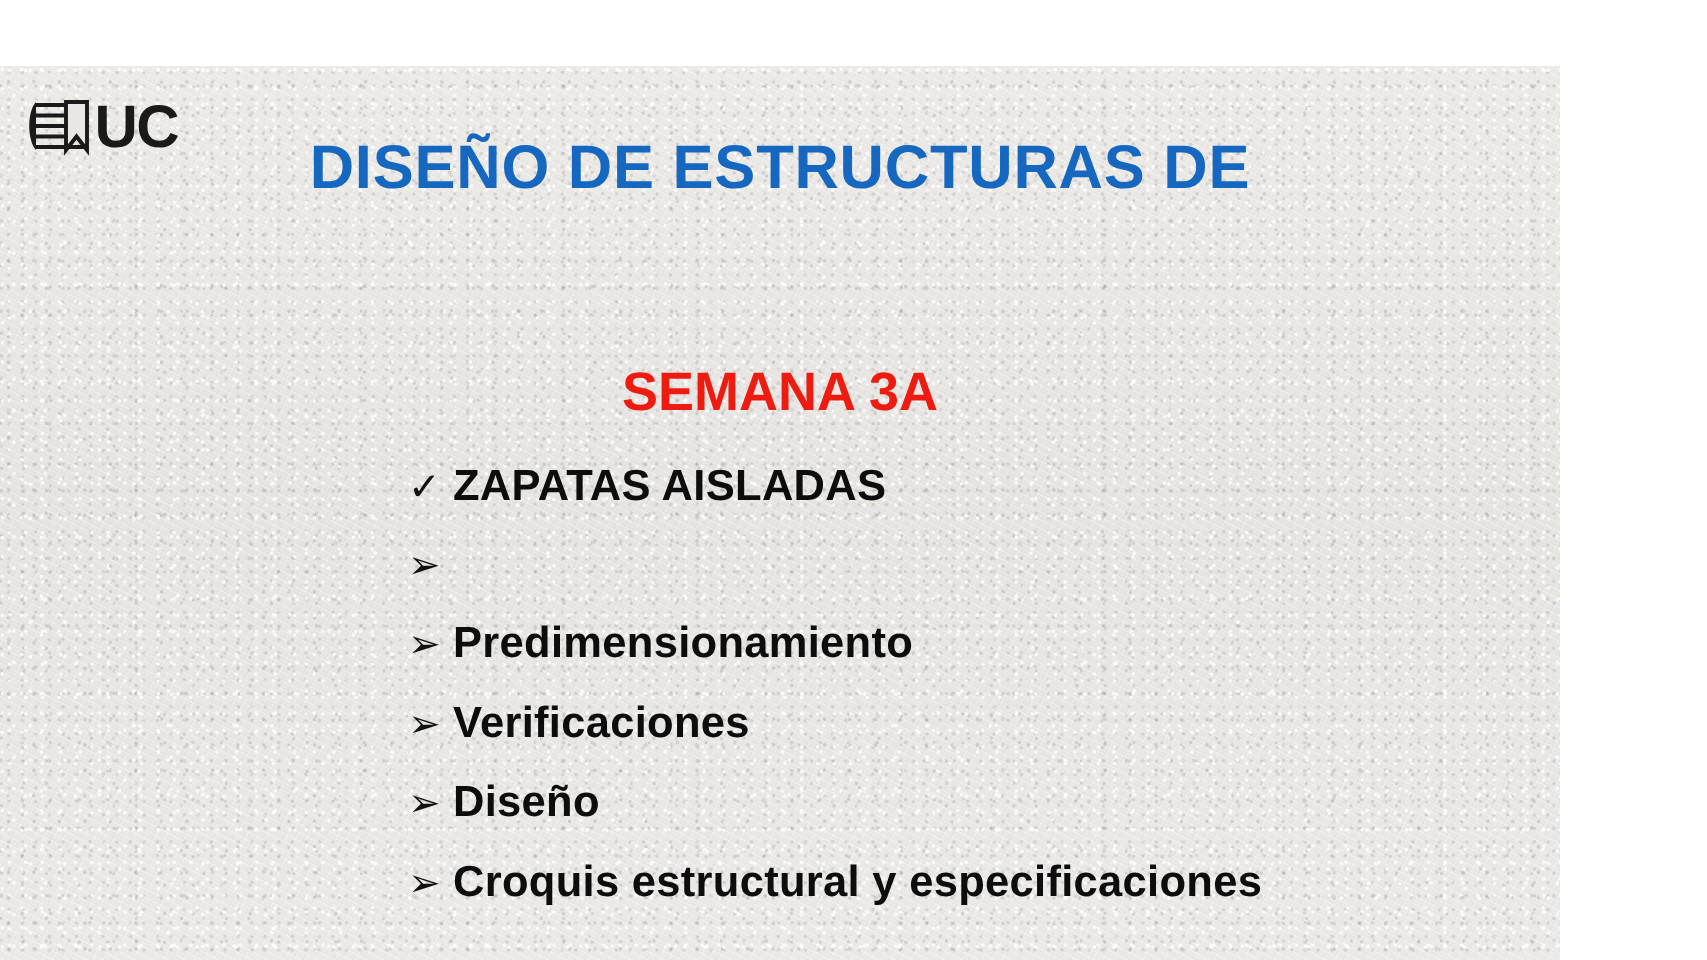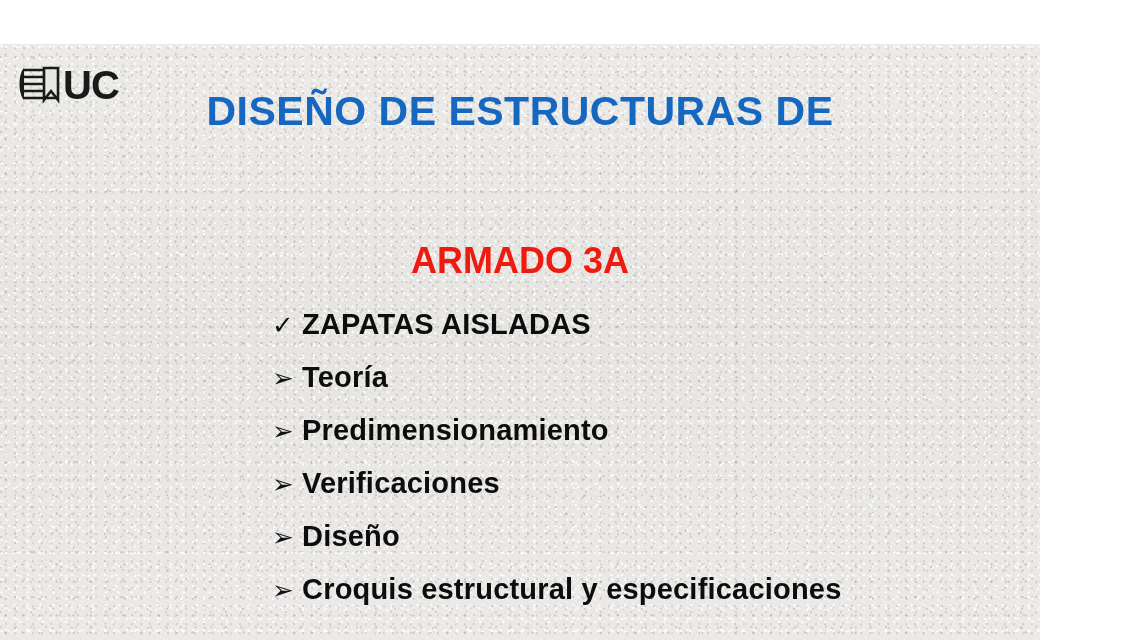--- a/index.html
+++ b/index.html
@@ -152,30 +152,29 @@
       <path d="M6 2 C0 8, 0 28, 6 34 L6 2 Z" fill="#1a1a1a"></path>
       <path d="M40 2 L40 34 L33 25 L26 34 L26 2 Z" fill="#e9e7e4" stroke="#1a1a1a" stroke-width="2.6"></path>
     </svg>
     <span class="logo-text">UC</span>
   </div>
 
   <div class="title-block">
     <div class="title-line">DISEÑO  DE ESTRUCTURAS DE</div>
   </div>
 
-  <div class="subtitle">ARMADO 3A</div>
+  <div class="subtitle">SEMANA 3A</div>
 
   <div class="bullets">
     <div class="bullet-row">
       <span class="bullet-mark">✓</span>
       <span class="bullet-text">ZAPATAS AISLADAS</span>
     </div>
     <div class="bullet-row">
       <span class="bullet-mark">➢</span>
-      <span class="bullet-text">Teoría</span>
     </div>
     <div class="bullet-row">
       <span class="bullet-mark">➢</span>
       <span class="bullet-text">Predimensionamiento</span>
     </div>
     <div class="bullet-row">
       <span class="bullet-mark">➢</span>
       <span class="bullet-text">Verificaciones</span>
     </div>
     <div class="bullet-row">

